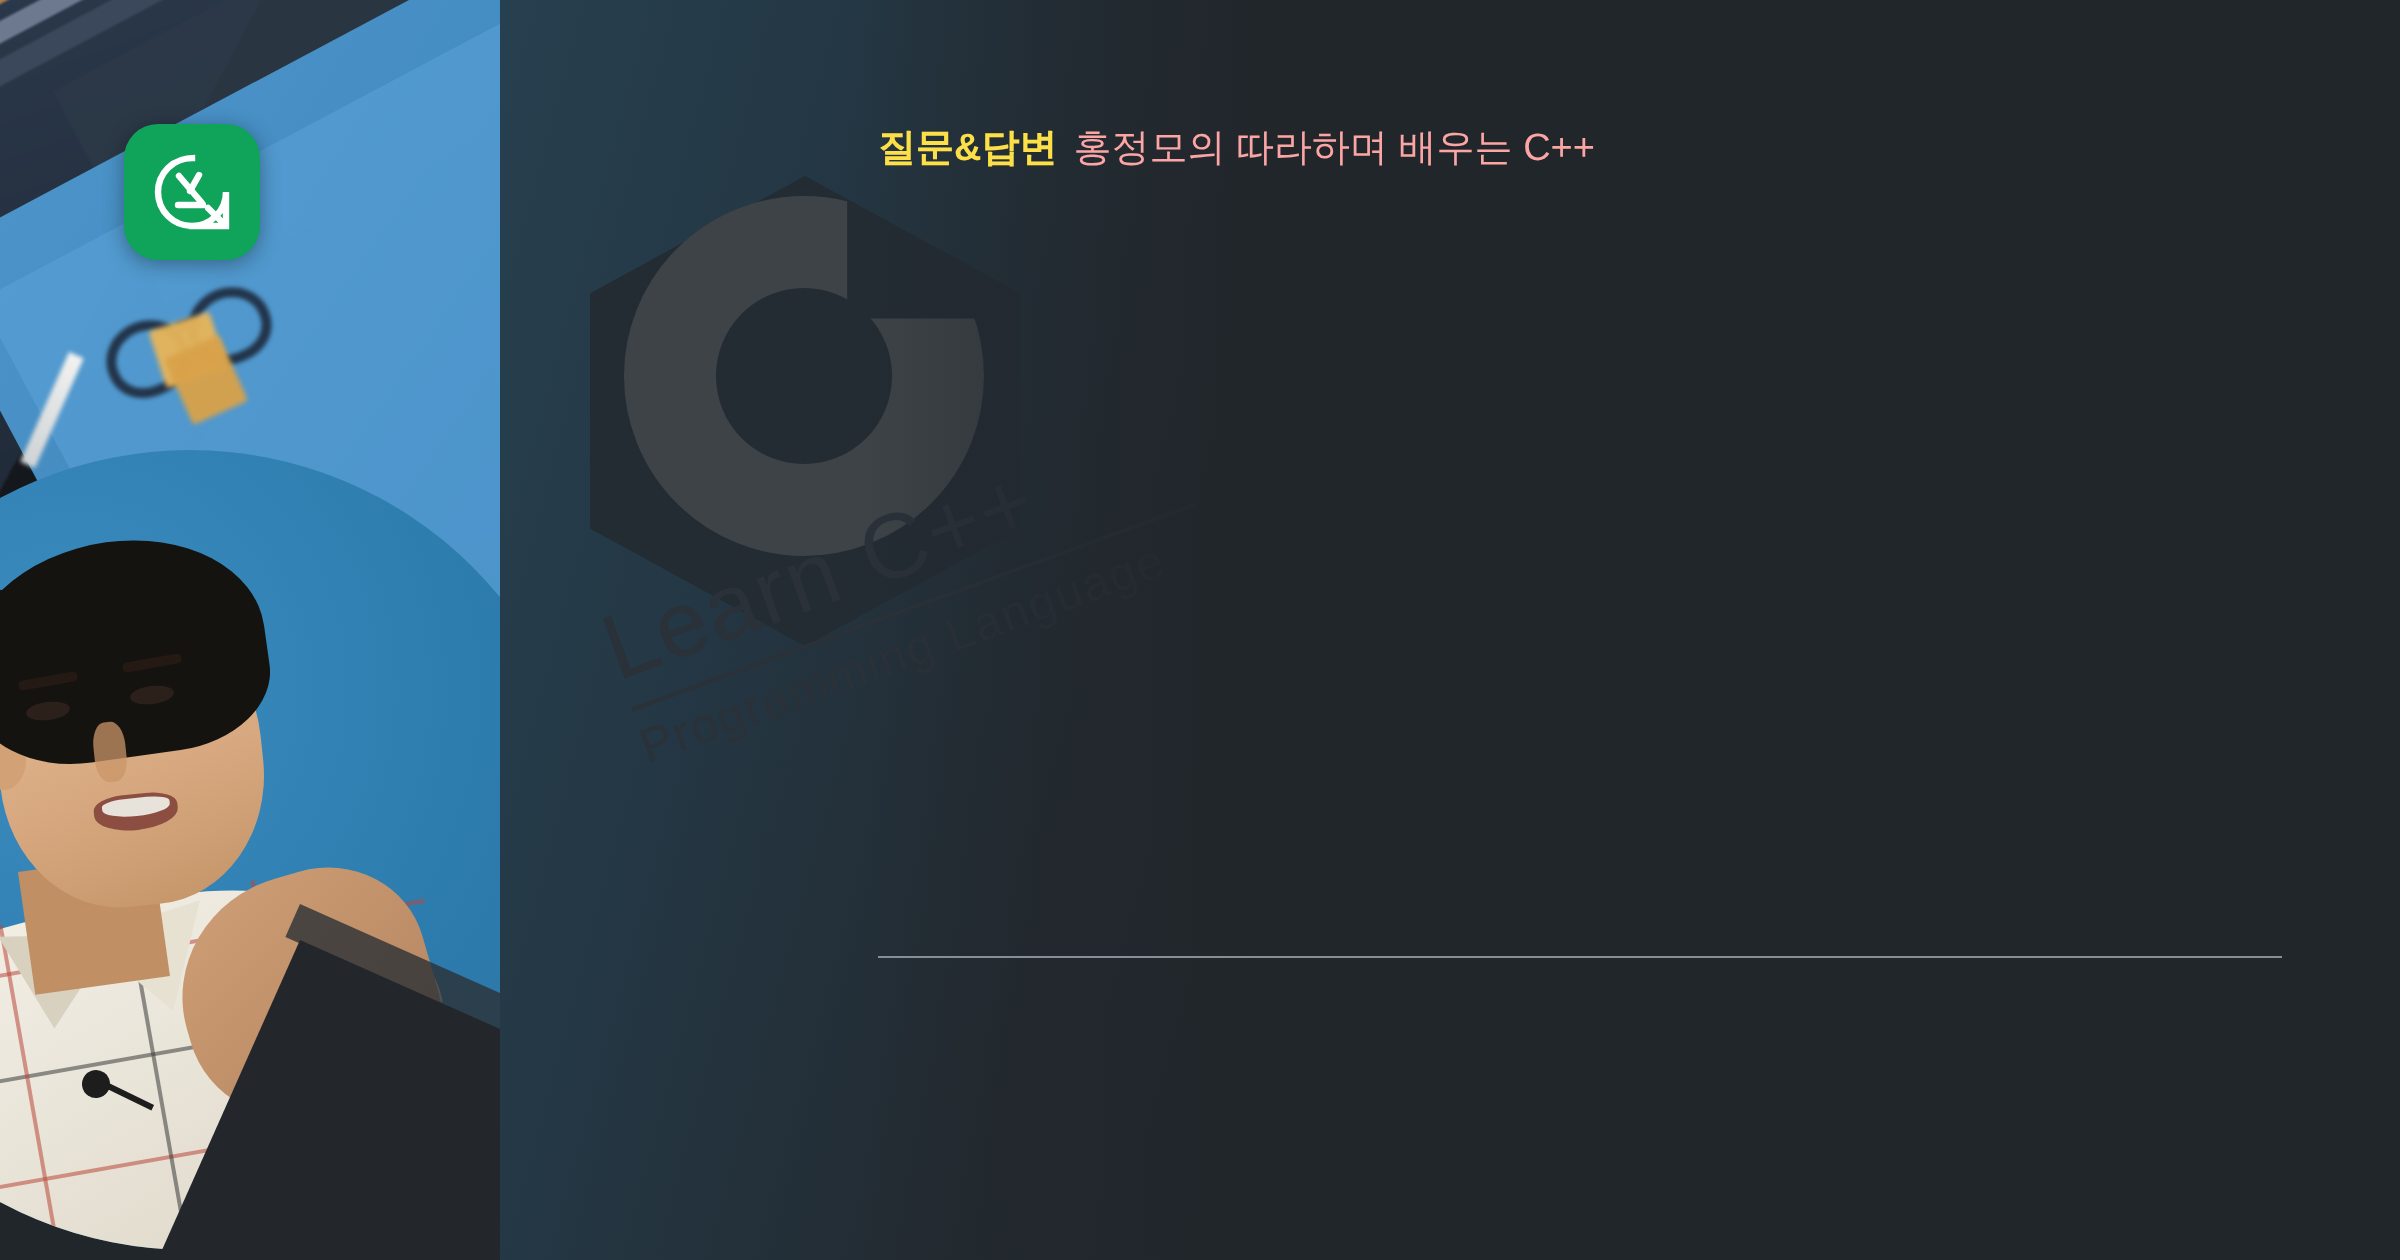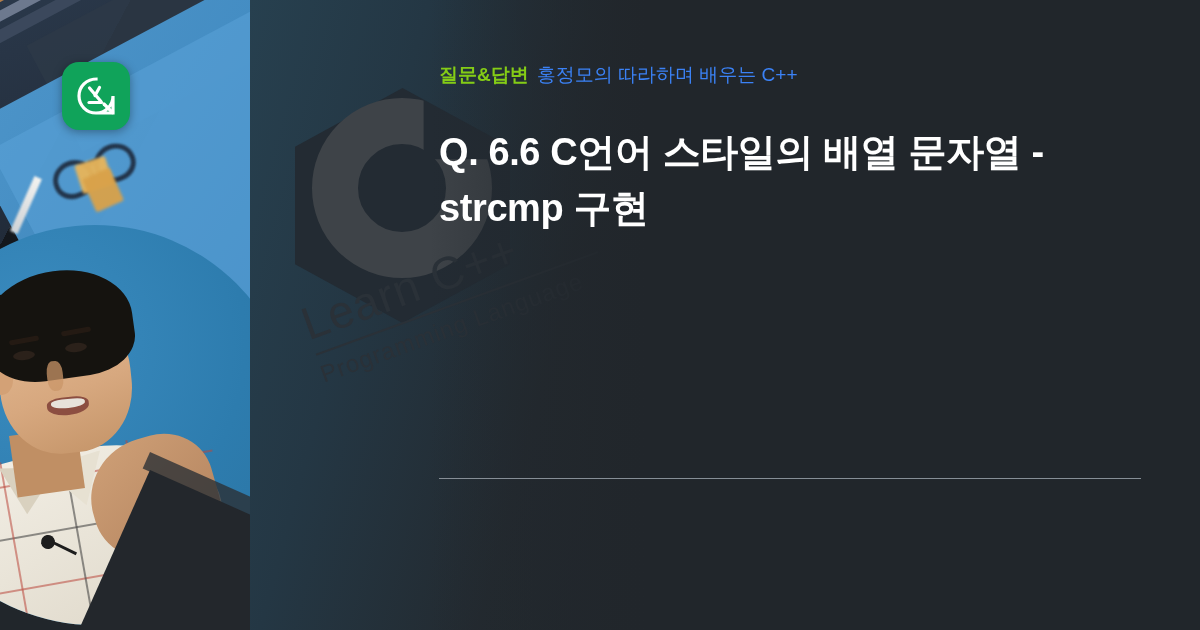--- a/index.html
+++ b/index.html
@@ -213,22 +213,22 @@
     box-shadow:0 2px 10px rgba(0,0,0,.35);
   }
 
   
   .content { position:absolute; left:439px; top:0; width:720px; height:630px; }
   .kicker {
     position:absolute; top:62px; left:0;
     font-size:19px; font-weight:700; line-height:26px;
     white-space:nowrap;
   }
-  .kicker .tag { color:#84cc16; }
-  .kicker .course { color:#3b82f6; font-weight:400; margin-left:8px; }
+  .kicker .tag { color:#fde047; }
+  .kicker .course { color:#fca5a5; font-weight:400; margin-left:8px; }
 
   .title {
     position:absolute; top:124px; left:0; width:706px;
     font-size:38px; font-weight:700; line-height:56px;
     color:#ffffff; letter-spacing:-0.4px;
     word-break:keep-all;
   }
 
   .divider {
     position:absolute; top:478px; left:0; width:702px; height:1px;
@@ -326,19 +326,18 @@
       <path d="M14 27.5 L26.5 27.5" stroke="#ffffff" stroke-width="3.2" stroke-linecap="round" fill="none"></path>
       <path d="M29 29 L37.5 37.5" stroke="#ffffff" stroke-width="3.2" stroke-linecap="round" fill="none"></path>
     </svg>
   </div>
 
   <div class="content">
     <div class="kicker">
       <span class="tag">질문&amp;답변</span><span class="course">홍정모의 따라하며 배우는 C++</span>
     </div>
 
-    <h1 class="title">Q. 6.6 C언어 스타일의 배열 문자열 - strcmp 구현</h1>
 
     <div class="divider"></div>
 
   </div>
 
 </div>
 
 </body></html>

